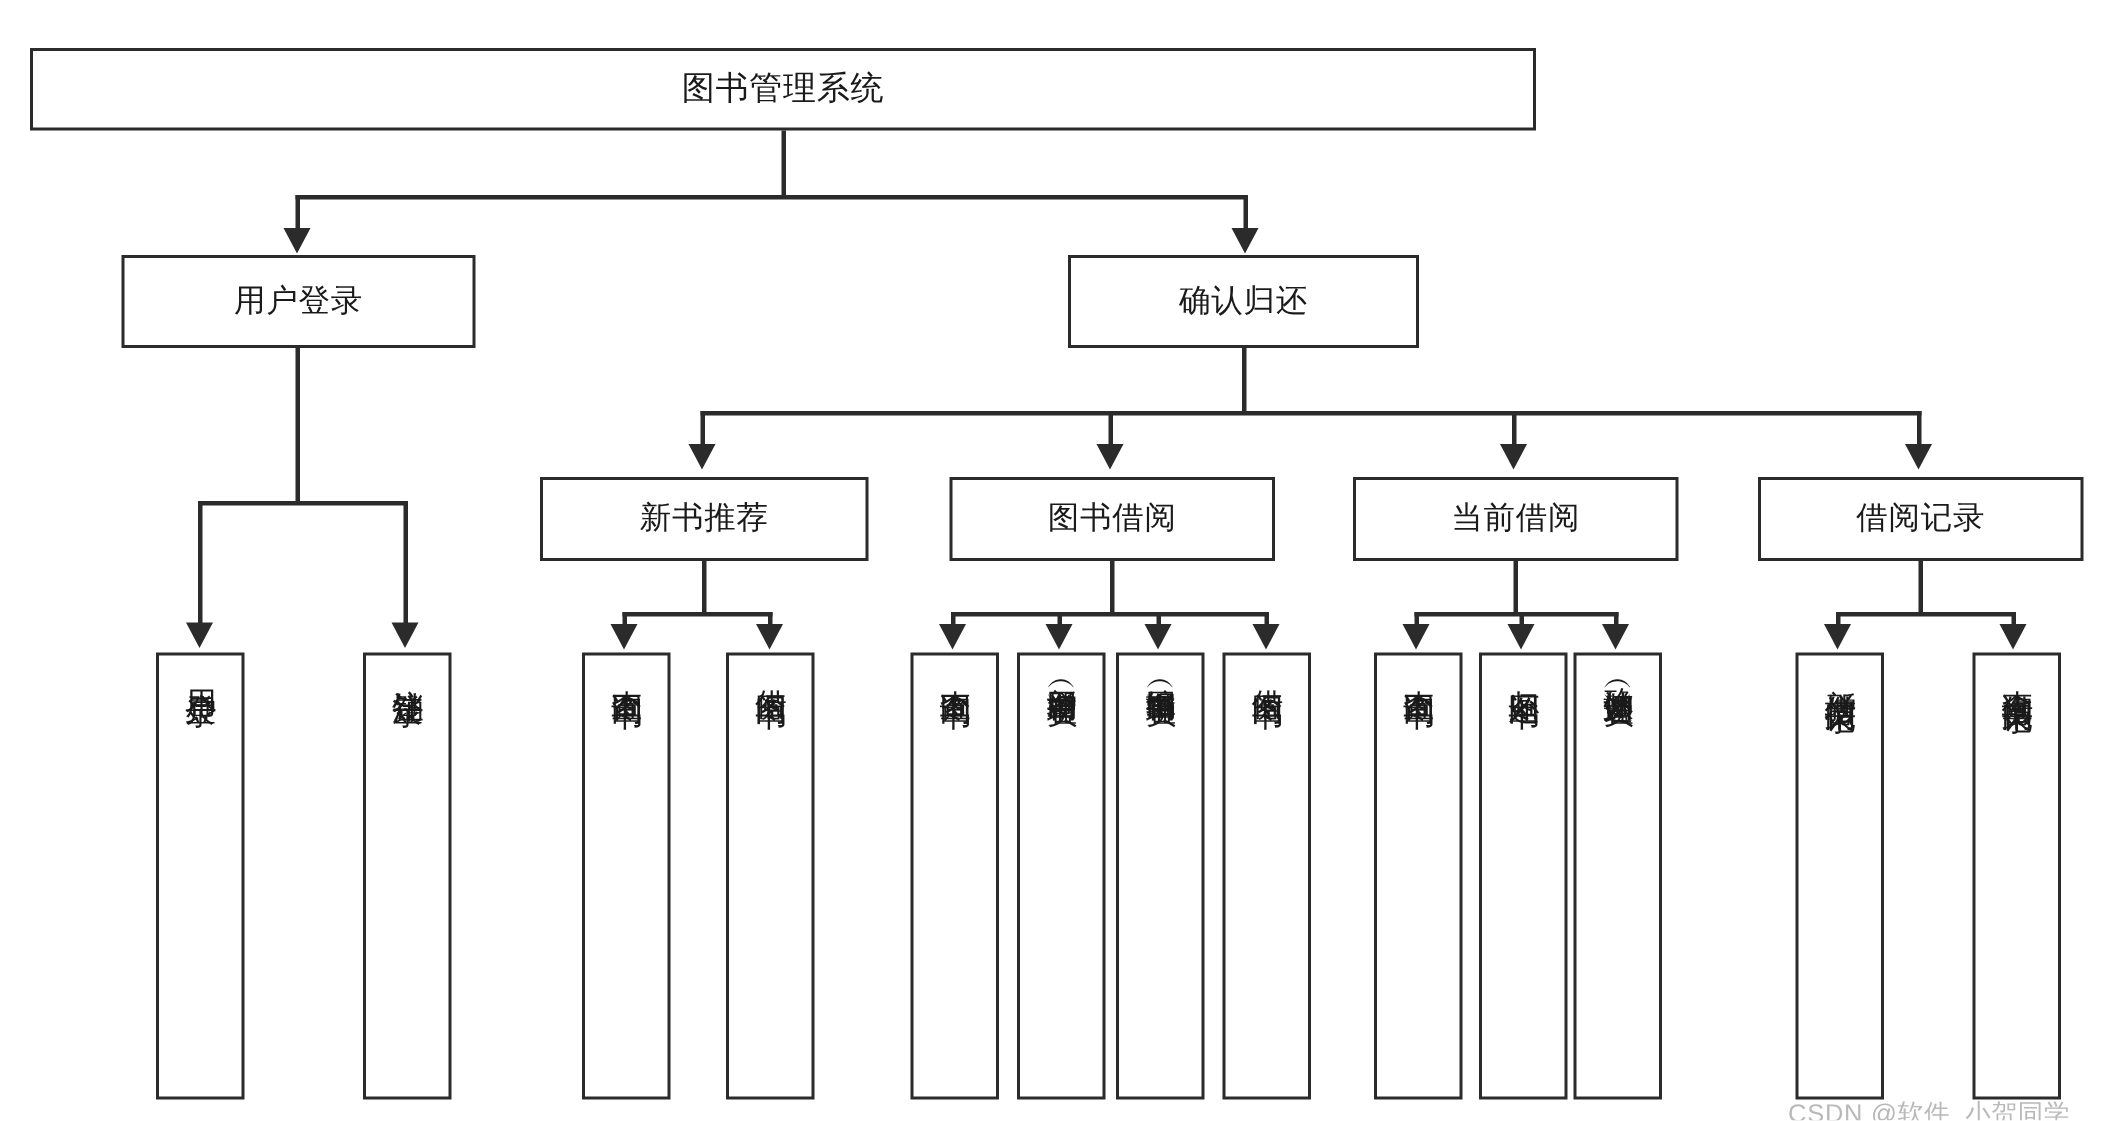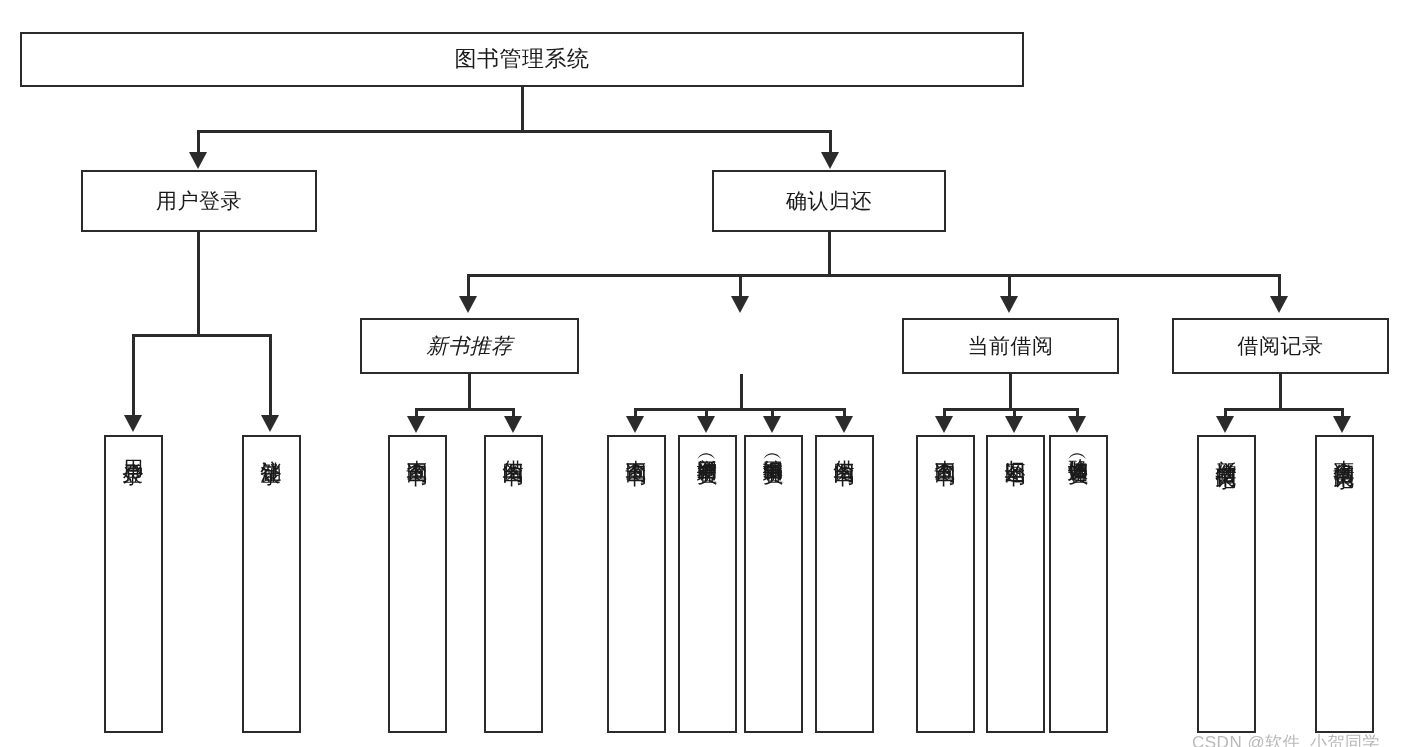--- a/index.html
+++ b/index.html
@@ -161,24 +161,27 @@
   </div>
 
   <div class="node h" style="left:81px; top:170px; width:236px; height:62px;">
     <span class="lbl">用户登录</span>
   </div>
 
   <div class="node h" style="left:712px; top:170px; width:234px; height:62px;">
     <span class="lbl">确认归还</span>
   </div>
 
-  <div class="node h" style="left:360px; top:318px; width:219px; height:56px;font-style:italic;">
+  <div class="node h" style="left:360px; top:318px; width:219px; height:56px;">
     <span class="lbl">新书推荐</span>
   </div>
 
+  <div class="node h" style="left:633px; top:318px; width:217px; height:56px;">
+    <span class="lbl">图书借阅</span>
+  </div>
 
   <div class="node h" style="left:1172px; top:318px; width:217px; height:56px;">
     <span class="lbl">借阅记录</span>
   </div>
 
   <div class="node h" style="left:902px; top:318px; width:217px; height:56px;">
     <span class="lbl">当前借阅</span>
   </div>
 
   <div class="node v" style="left:104px; top:435px; width:59px; height:298px;">

